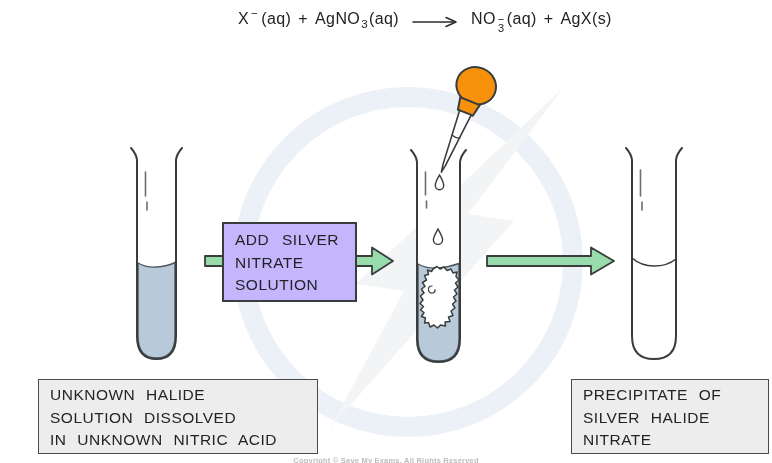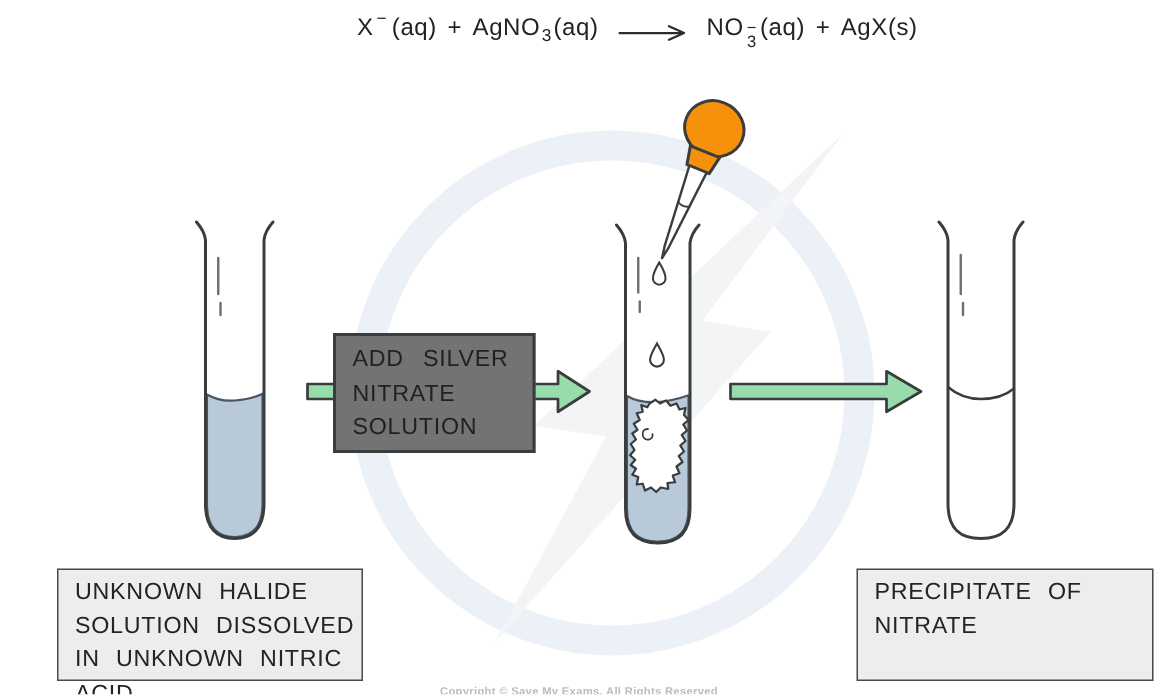--- a/index.html
+++ b/index.html
@@ -15,30 +15,30 @@
   .sup{font-size:11.5px;position:relative;top:-7px;margin:0 3px 0 2px;}
   .sub{font-size:11.5px;position:relative;top:4px;margin:0 1px;}
   .stack{display:inline-flex;flex-direction:column;align-items:center;font-size:11px;line-height:9px;position:relative;top:-1px;margin:0 2px;}
   .plus{margin:0 7px;}
   .rxn-arrow{margin:0 13px;align-self:center;}
   .eq-line2{font-size:16px;letter-spacing:.6px;word-spacing:5px;margin-top:6px;}
 
   
   .green-box{
     position:absolute;left:222px;top:222px;width:135px;height:80px;box-sizing:border-box;
-    background:#737373;border:2px solid #3a3d3d;
+    background:#c4b5fd;border:2px solid #3a3d3d;
     padding:5px 0 0 11px;font-size:15.5px;line-height:22.5px;letter-spacing:.5px;word-spacing:8px;color:#1e2222;
   }
 
   
   .caption{
     position:absolute;box-sizing:border-box;background:#ededed;border:1.5px solid #4a4a4a;
     padding:4px 0 0 11px;font-size:15.5px;line-height:22.5px;letter-spacing:.5px;word-spacing:6px;color:#242424;
   }
-  .caption-left{left:38px;top:379px;width:204px;height:75px;}
+  .caption-left{left:38px;top:379px;width:280px;height:75px;}
   .caption-right{left:571px;top:379px;width:198px;height:75px;}
 
   .copyright{position:absolute;left:0;right:0;top:456px;text-align:center;font-size:7.5px;color:#bcbcbc;letter-spacing:.2px;font-weight:bold;}
 </style>
 </head>
 <body>
 
 <div class="scene">
 
   <svg class="bg" width="772" height="463" viewBox="0 0 772 463">
@@ -121,17 +121,18 @@
   </div>
 
   <div class="caption caption-left">
     <div>UNKNOWN HALIDE</div>
     <div>SOLUTION DISSOLVED</div>
     <div>IN UNKNOWN NITRIC ACID</div>
   </div>
 
   <div class="caption caption-right">
     <div>PRECIPITATE OF</div>
+    <div>SILVER HALIDE</div>
     <div>NITRATE</div>
   </div>
 
   <div class="copyright">Copyright © Save My Exams. All Rights Reserved</div>
 </div>
 
 </body></html>

